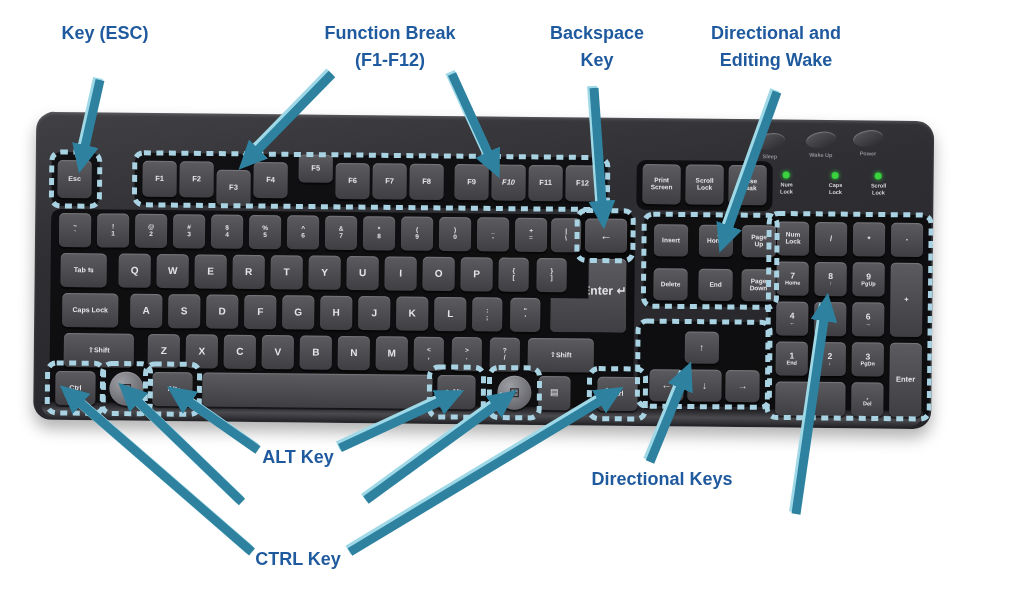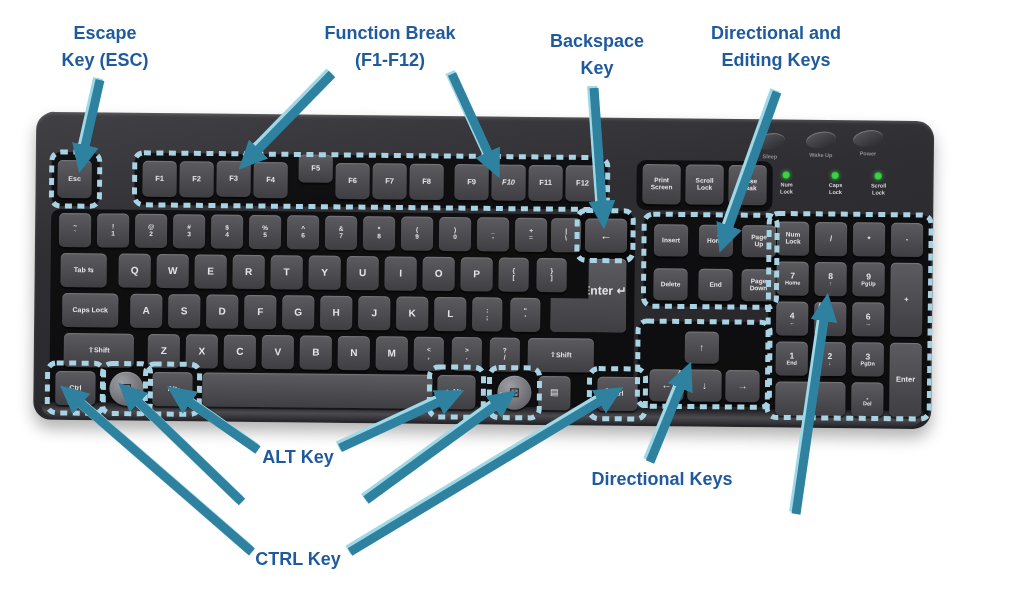--- a/index.html
+++ b/index.html
@@ -61,21 +61,21 @@
         <rect x="99" y="40" width="473" height="52" rx="9" fill="rgba(8,8,10,0.82)"></rect>
         <rect x="542" y="93" width="56" height="50" rx="9" fill="rgba(8,8,10,0.82)"></rect>
         <rect x="609" y="96" width="133" height="92" rx="9" fill="rgba(8,8,10,0.82)"></rect>
         <rect x="604" y="203" width="132" height="85" rx="9" fill="rgba(8,8,10,0.82)"></rect>
         <rect x="734" y="94" width="162" height="204" rx="9" fill="rgba(8,8,10,0.82)"></rect>
       </svg>
 
     <div class="key sm" style="left: 22px; top: 48px; width: 34px; height: 38px;">Esc</div>
       <div class="key fk" style="left: 107px; top: 48px; width: 34px; height: 36px;">F1</div>
       <div class="key fk" style="left: 144px; top: 48px; width: 34px; height: 36px;">F2</div>
-      <div class="key fk" style="left: 181px; top: 47px; width: 34px; height: 36px;">F3</div>
+      <div class="key fk" style="left: 181px; top: 56px; width: 34px; height: 36px;">F3</div>
       <div class="key fk" style="left: 218px; top: 48px; width: 34px; height: 36px;">F4</div>
       <div class="key fk" style="left: 263px; top: 40px; width: 34px; height: 28px;">F5</div>
       <div class="key fk" style="left: 300px; top: 48px; width: 34px; height: 36px;">F6</div>
       <div class="key fk" style="left: 337px; top: 48px; width: 34px; height: 36px;">F7</div>
       <div class="key fk" style="left: 374px; top: 48px; width: 34px; height: 36px;">F8</div>
       <div class="key fk" style="left: 419px; top: 48px; width: 34px; height: 36px;">F9</div>
       <div class="key fk" style="left: 456px; top: 48px; width: 34px; height: 36px; font-style: italic;">F10</div>
       <div class="key fk" style="left: 493px; top: 48px; width: 34px; height: 36px;">F11</div>
       <div class="key fk" style="left: 530px; top: 48px; width: 34px; height: 36px;">F12</div>
       <div class="key two" style="left: 607px; top: 46px; width: 38px; height: 40px;">
@@ -371,31 +371,30 @@
         <line x1="648" y1="460" x2="684" y2="372" stroke="#9fd9e8" stroke-width="10"></line>
         <line x1="650" y1="462" x2="686" y2="374" stroke="#2e82a0" stroke-width="9" marker-end="url(#ah)"></line>
       </g>
       <g>
         <line x1="794" y1="512" x2="824" y2="304" stroke="#9fd9e8" stroke-width="10"></line>
         <line x1="796" y1="514" x2="826" y2="306" stroke="#2e82a0" stroke-width="9" marker-end="url(#ah)"></line>
       </g>
     </svg>
 
   <div class="lbl" style="left:40px;top:20px;width:130px">
-    <div>Escape</div>
     <div>Key (ESC)</div>
   </div>
   <div class="lbl" style="left:300px;top:20px;width:180px">
     <div>Function Break</div>
     <div>(F1-F12)</div>
   </div>
-  <div class="lbl" style="left:532px;top:28px;width:130px">
+  <div class="lbl" style="left:532px;top:20px;width:130px">
     <div>Backspace</div>
     <div>Key</div>
   </div>
   <div class="lbl" style="left:696px;top:20px;width:160px">
     <div>Directional and</div>
-    <div>Editing Keys</div>
+    <div>Editing Wake</div>
   </div>
   <div class="lbl" style="left:238px;top:444px;width:120px">ALT Key</div>
   <div class="lbl" style="left:240px;top:546px;width:116px">CTRL Key</div>
   <div class="lbl" style="left:582px;top:466px;width:160px">Directional Keys</div>
 </div>
 
 </body></html>

